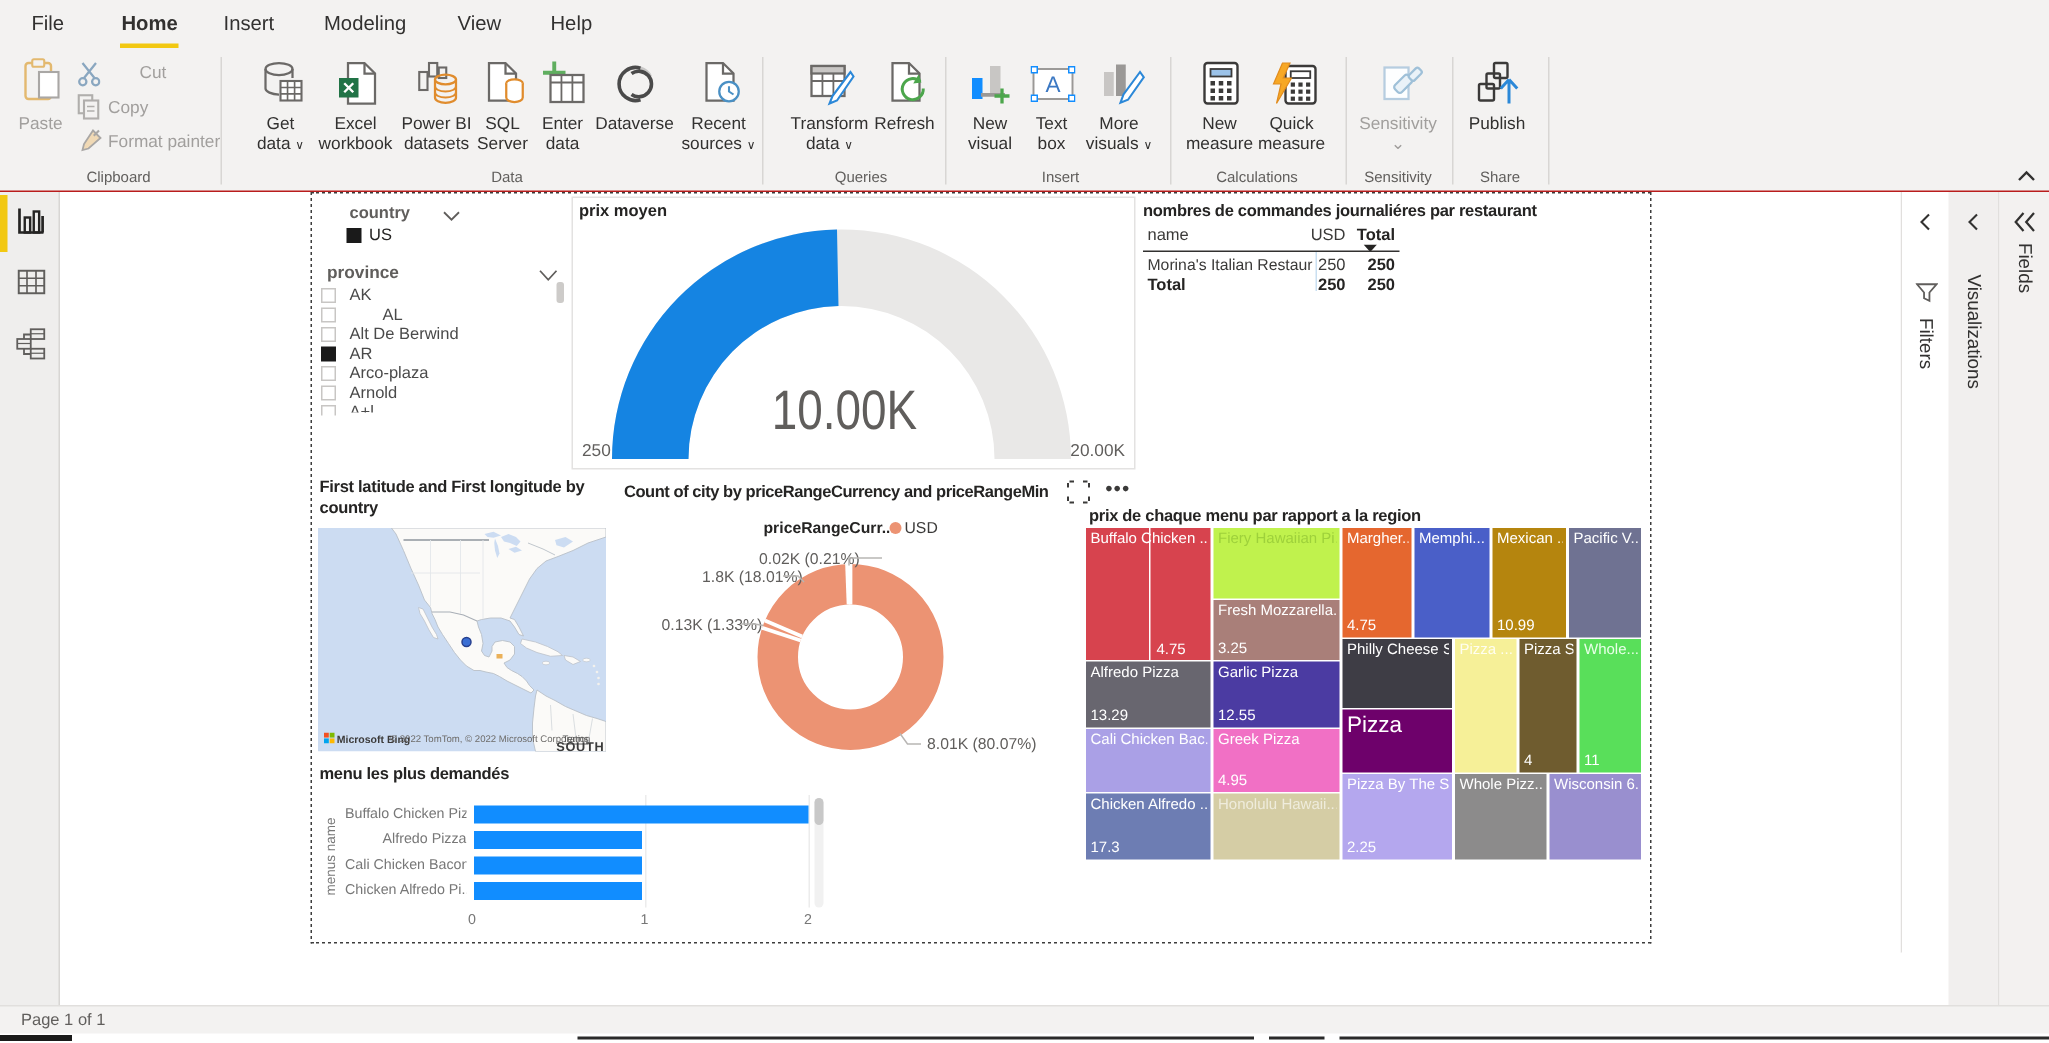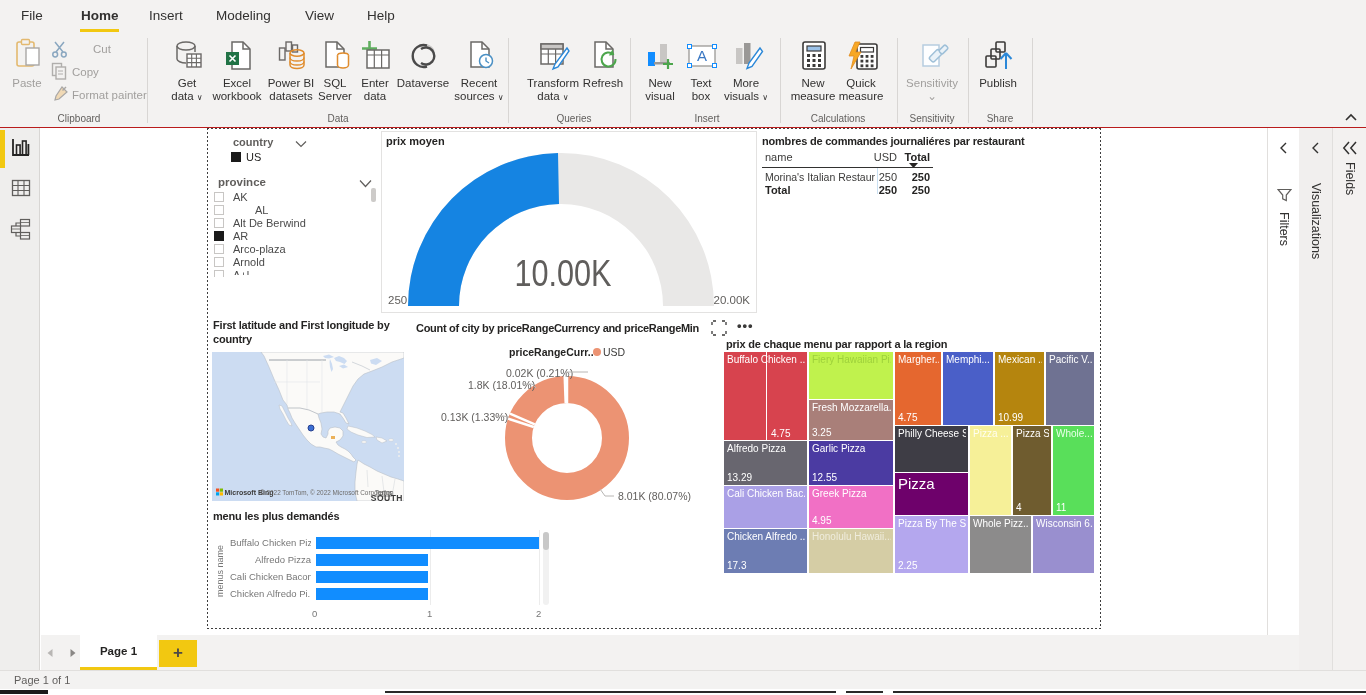--- a/index.html
+++ b/index.html
@@ -273,33 +273,20 @@
   </svg>
   <span class="vtext" style="left:10px; top:55px;">Visualizations</span>
 </div>
 <div id="fieldsbar">
   <svg class="abs" style="left:9px; top:13px;" width="16" height="14" viewBox="0 0 16 14">
     <path d="M7 1 L1.8 7 L7 13 M14 1 L8.8 7 L14 13" stroke="#323130" stroke-width="1.5" fill="none"></path>
   </svg>
   <span class="vtext" style="left:10px; top:34px;">Fields</span>
 </div>
 
-<div id="pagestrip">
-  <svg class="abs" style="left:5px; top:13px;" width="8" height="10" viewBox="0 0 8 10">
-    <path d="M6.5 1 L1.5 5 L6.5 9 Z" fill="#b8b6b4"></path>
-  </svg>
-  <svg class="abs" style="left:28px; top:13px;" width="8" height="10" viewBox="0 0 8 10">
-    <path d="M1.5 1 L6.5 5 L1.5 9 Z" fill="#8a8886"></path>
-  </svg>
-  <div class="abs" style="left:39px; top:0; width:77px; height:35px; background:#fff;
-       border-bottom:3px solid #f2c811; text-align:center; font-size:11.5px; font-weight:700;
-       color:#252423; line-height:32px;">Page 1</div>
-  <div class="abs" style="left:118px; top:5px; width:38px; height:27px; background:#f2c811;
-       text-align:center; color:#4d4a47; font-size:17px; font-weight:700; line-height:26px;">+</div>
-</div>
 <div id="statusbar">
       <span style="position:absolute; left:14px; top:3px;">Page 1 of 1</span>
     </div>
 <div class="abs" style="left:0; top:690px; width:48px; height:4px; background:#1a1a1a;"></div>
 <div class="abs" style="left:385px; top:691px; width:451px; height:2px; background:#2a2a2a;"></div>
 <div class="abs" style="left:846px; top:691px; width:37px; height:2px; background:#2a2a2a;"></div>
 <div class="abs" style="left:893px; top:691px; width:473px; height:2px; background:#2a2a2a;"></div>
 
 <div id="canvas"></div>
 <div class="abs doth" style="left:207px; top:128px; width:894px;"></div>

